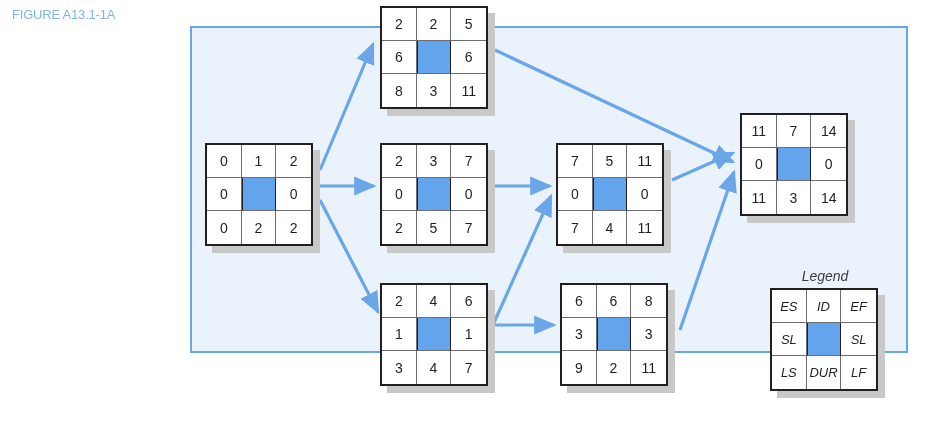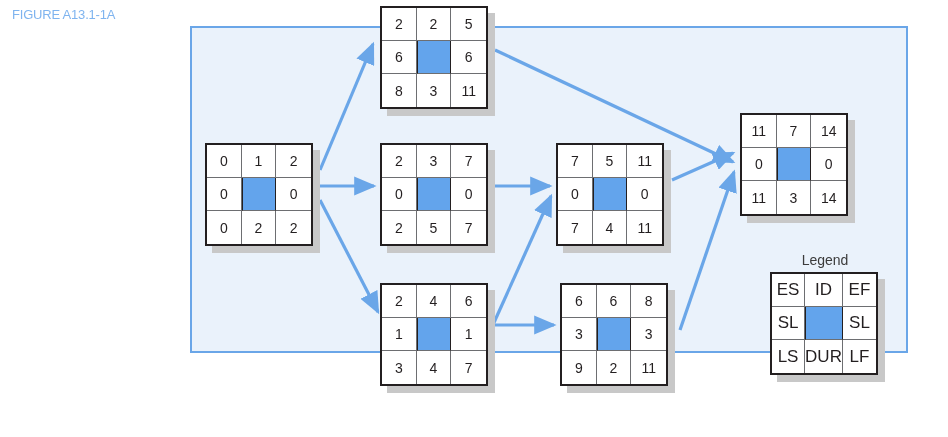--- a/index.html
+++ b/index.html
@@ -52,41 +52,42 @@
     justify-content:center;
     font-size:14px;
     color:#231f20;
     box-sizing:border-box;
   }
   .cell.c3{border-right:none;}
   .cell.r3{border-bottom:none;}
   .cell.center{background:#63a4ec;border-right:1px solid #231f20;border-left:1px solid #231f20;}
   .legend-wrap{
     position:absolute;
-    left:770px; top:252px;
+    left:770px; top:268px;
     width:110px;
+    font-style:italic;
   }
   .legend-title{
     text-align:center;
     font-size:14px;
     color:#3b3b3b;
     margin-bottom:4px;
   }
   .legend-box{
     position:relative;
     width:108px;
     background:#ffffff;
     border:2px solid #231f20;
     box-sizing:border-box;
     box-shadow:7px 7px 0 0 #c8c8c8;
     display:grid;
     grid-template-columns:1fr 1fr 1fr;
     grid-template-rows:33px 33px 33px;
   }
-  .legend-box .cell{font-size:17px;text-align:center;}
+  .legend-box .cell{font-size:13px;text-align:center;}
 </style>
 </head>
 <body>
 
 <div id="figure-title">FIGURE A13.1-1A</div>
 
 <div id="panel"></div>
 
 <svg id="svg-arrows" viewBox="0 0 948 437">
   <defs>

